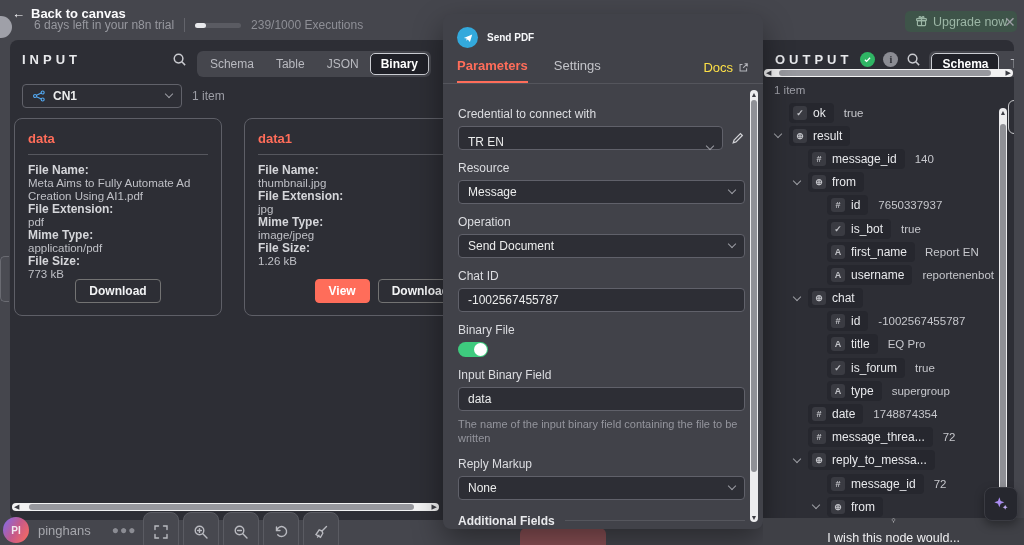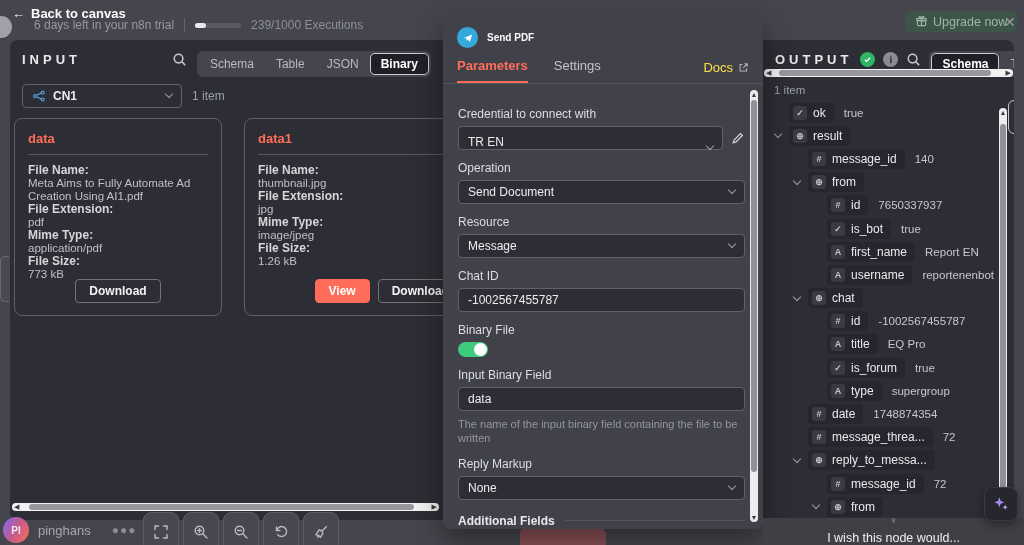--- a/index.html
+++ b/index.html
@@ -290,30 +290,30 @@
           <div class="control">
             <span>TR EN</span>
             <span class="chev"></span>
           </div>
           <svg class="pencil-btn" width="14" height="14" viewBox="0 0 16 16">
             <path d="M2.5 13.5l1-3.2 7.3-7.3 2.2 2.2-7.3 7.3z" fill="none" stroke="#d0d1d5" stroke-width="1.4"></path>
           </svg>
         </div>
       </div>
       <div class="fgroup">
+        <div class="flabel">Resource</div>
+        <div class="control">
+          <span>Message</span>
+          <span class="chev"></span>
+        </div>
+      </div>
+      <div class="fgroup">
         <div class="flabel">Operation</div>
         <div class="control">
           <span>Send Document</span>
-          <span class="chev"></span>
-        </div>
-      </div>
-      <div class="fgroup">
-        <div class="flabel">Resource</div>
-        <div class="control">
-          <span>Message</span>
           <span class="chev"></span>
         </div>
       </div>
       <div class="fgroup">
         <div class="flabel">Chat ID</div>
         <div class="control">
           <span>-1002567455787</span>
         </div>
       </div>
       <div class="fgroup">

